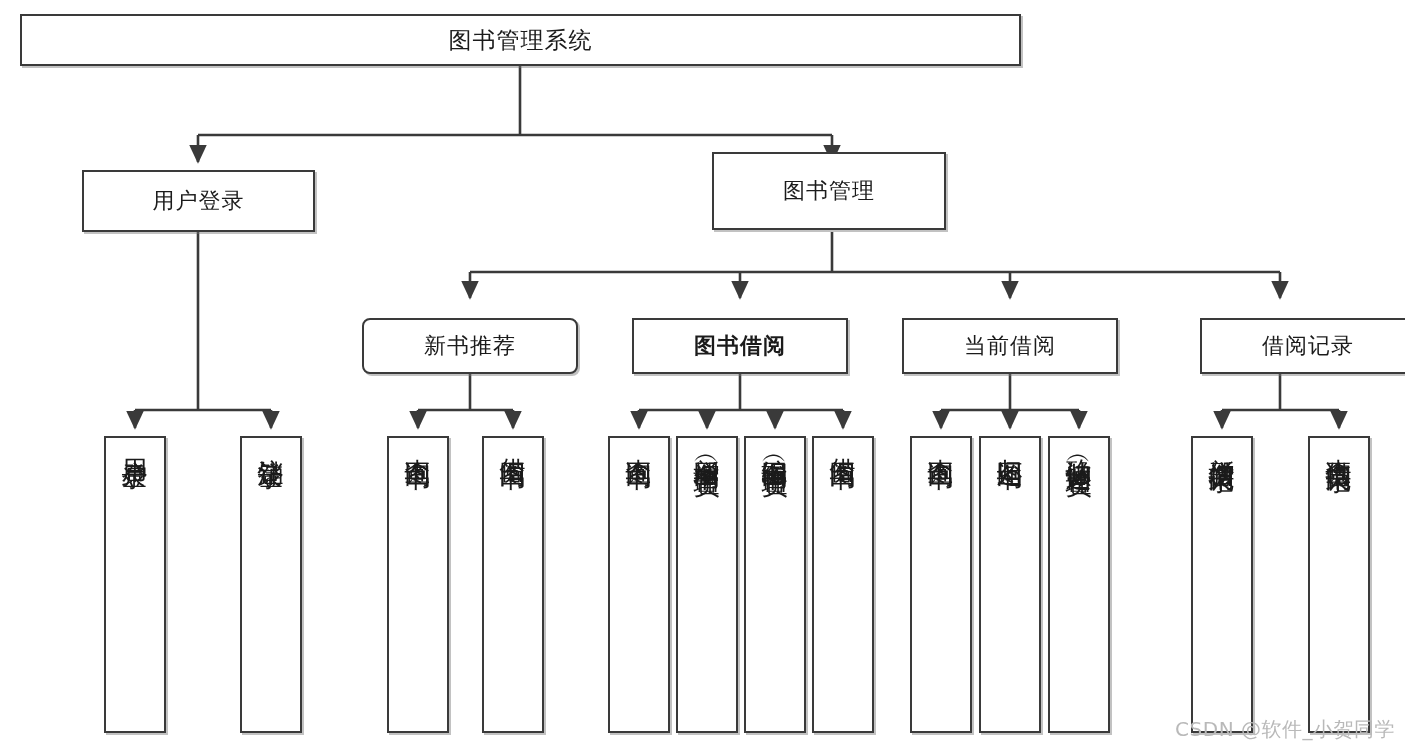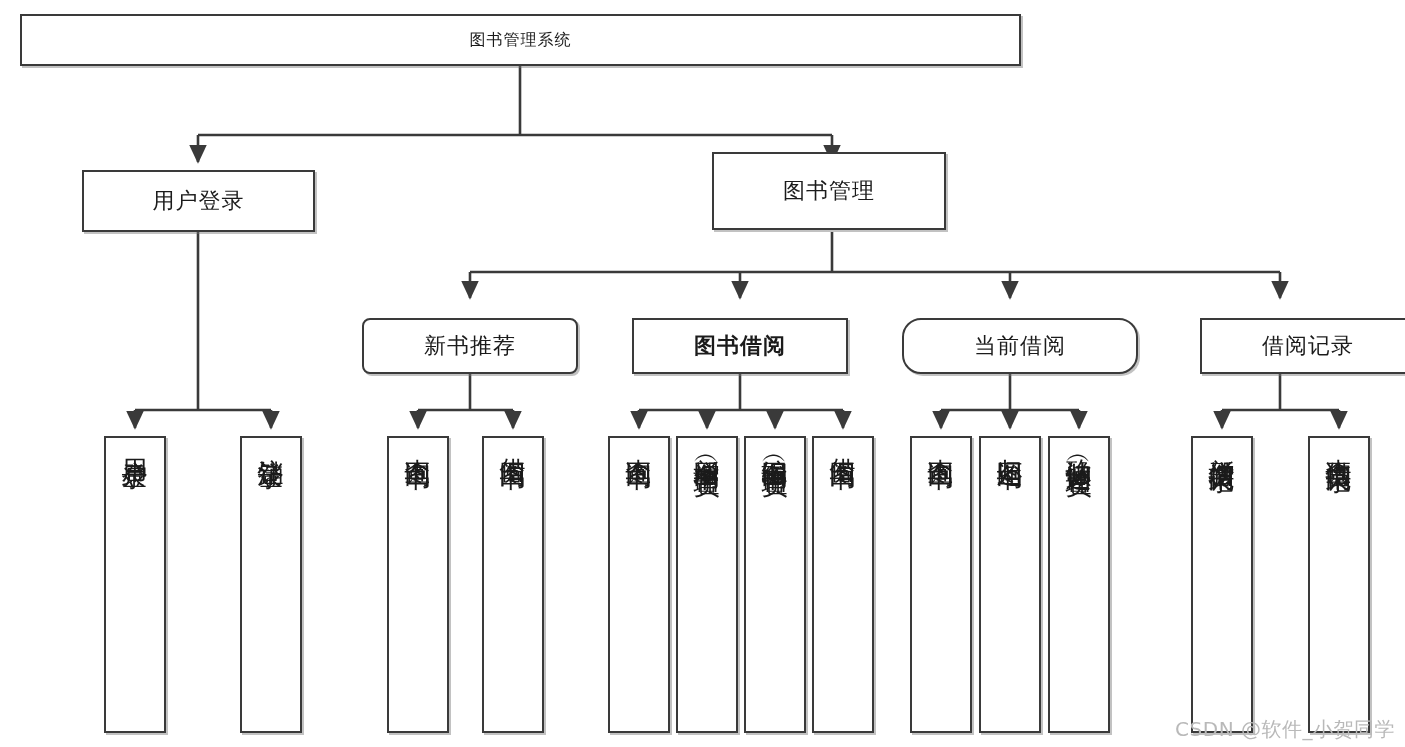--- a/index.html
+++ b/index.html
@@ -24,21 +24,21 @@
     box-shadow:2px 2px 0 rgba(120,120,120,.45);
   }
   .node .lbl{
     display:block;
     white-space:nowrap;
     letter-spacing:1px;
     color:#1b1b1b;
   }
   
   .node.h .lbl{font-size:22px;line-height:1;}
-  .node.root .lbl{font-size:16px;}
+  .node.root .lbl{font-size:23px;}
 
   
   .node.v{
     align-items:flex-start;
     justify-content:center;
     padding-top:0;
   }
   .node.v .lbl{
     writing-mode:vertical-rl;
     text-orientation:upright;
@@ -123,21 +123,21 @@
   <div class="node h" style="left:712px;top:152px;width:234px;height:78px;">
     <span class="lbl">图书管理</span>
   </div>
 
   <div class="node h" style="left:362px;top:318px;width:216px;height:56px;border-radius:8px;">
     <span class="lbl">新书推荐</span>
   </div>
   <div class="node h" style="left:632px;top:318px;width:216px;height:56px;font-weight:bold;">
     <span class="lbl">图书借阅</span>
   </div>
-  <div class="node h" style="left:902px;top:318px;width:236px;height:56px;border-radius:19px;">
+  <div class="node h" style="left:902px;top:318px;width:216px;height:56px;">
     <span class="lbl">当前借阅</span>
   </div>
   <div class="node h" style="left:1172px;top:318px;width:216px;height:56px;margin-left:28px;">
     <span class="lbl">借阅记录</span>
   </div>
 
   <div class="node v" style="left:104px;top:436px;width:62px;height:297px;">
     <span class="lbl">用户登录</span>
   </div>
   <div class="node v" style="left:240px;top:436px;width:62px;height:297px;">

